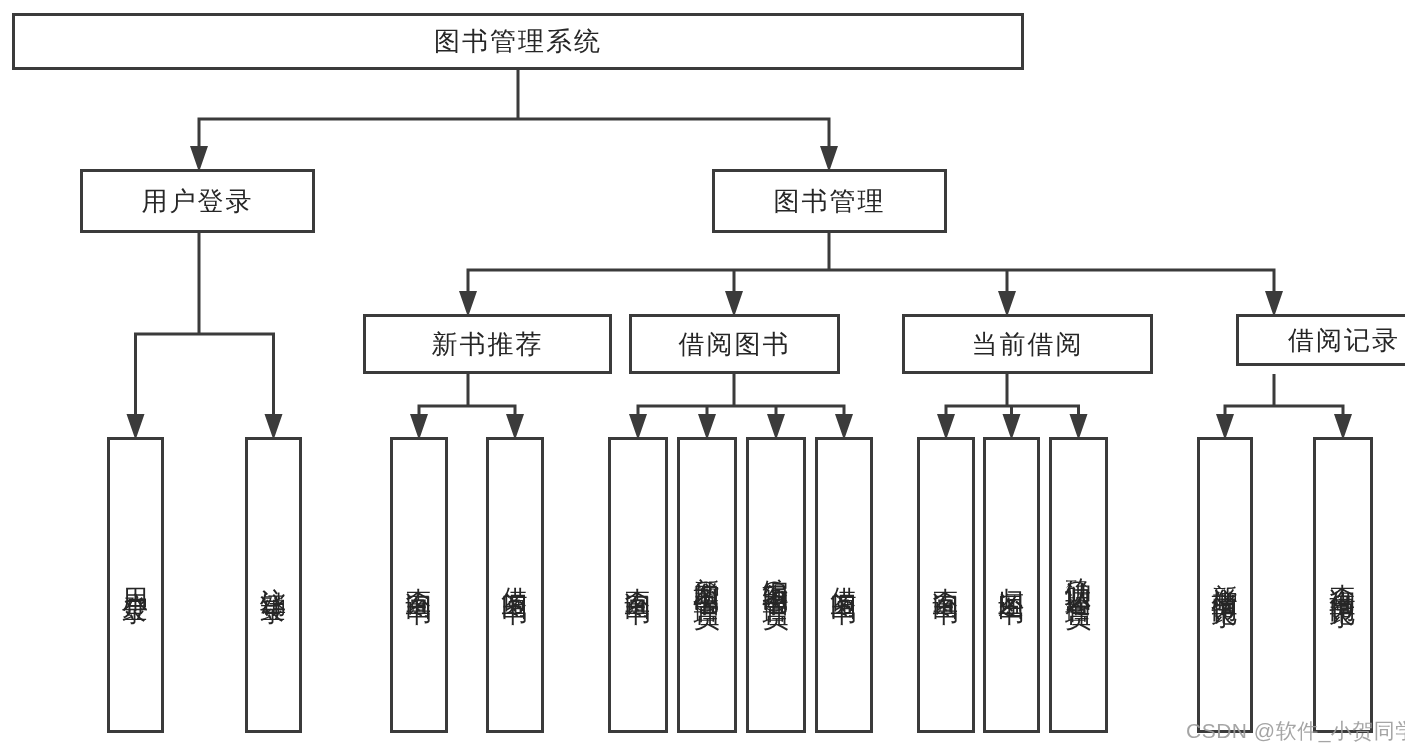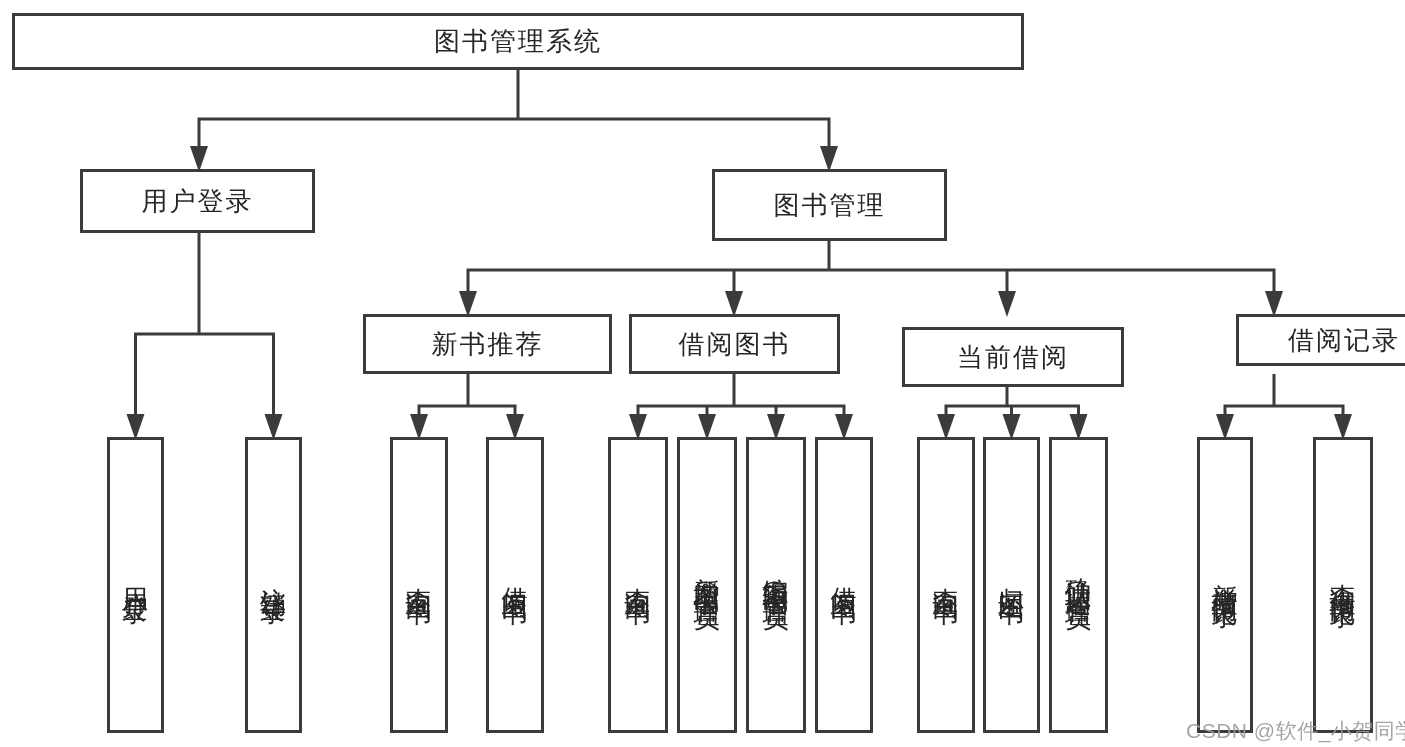--- a/index.html
+++ b/index.html
@@ -119,31 +119,31 @@
       M1334 414 L1352 414 L1343 440 Z"></path>
   </svg>
 
   <div class="hnode" style="left:12px;top:13px;width:1012px;height:57px">
     <span class="lbl">图书管理系统</span>
   </div>
 
   <div class="hnode" style="left:80px;top:169px;width:235px;height:64px">
     <span class="lbl">用户登录</span>
   </div>
-  <div class="hnode" style="left:712px;top:169px;width:235px;height:72px">
+  <div class="hnode" style="left:712px;top:169px;width:235px;height:64px">
     <span class="lbl">图书管理</span>
   </div>
 
   <div class="hnode" style="left:363px;top:314px;width:249px;height:60px">
     <span class="lbl">新书推荐</span>
   </div>
   <div class="hnode" style="left:629px;top:314px;width:211px;height:60px">
     <span class="lbl">借阅图书</span>
   </div>
-  <div class="hnode" style="left:902px;top:327px;width:222px;height:60px">
+  <div class="hnode" style="left:902px;top:314px;width:251px;height:60px">
     <span class="lbl">当前借阅</span>
   </div>
   <div class="hnode" style="left:1236px;top:314px;width:216px;height:52px">
     <span class="lbl">借阅记录</span>
   </div>
 
   <div class="vnode" style="left:107px;top:437px;width:57px;height:296px">
     <span class="lbl">用户登录</span>
   </div>
   <div class="vnode" style="left:245px;top:437px;width:57px;height:296px">

